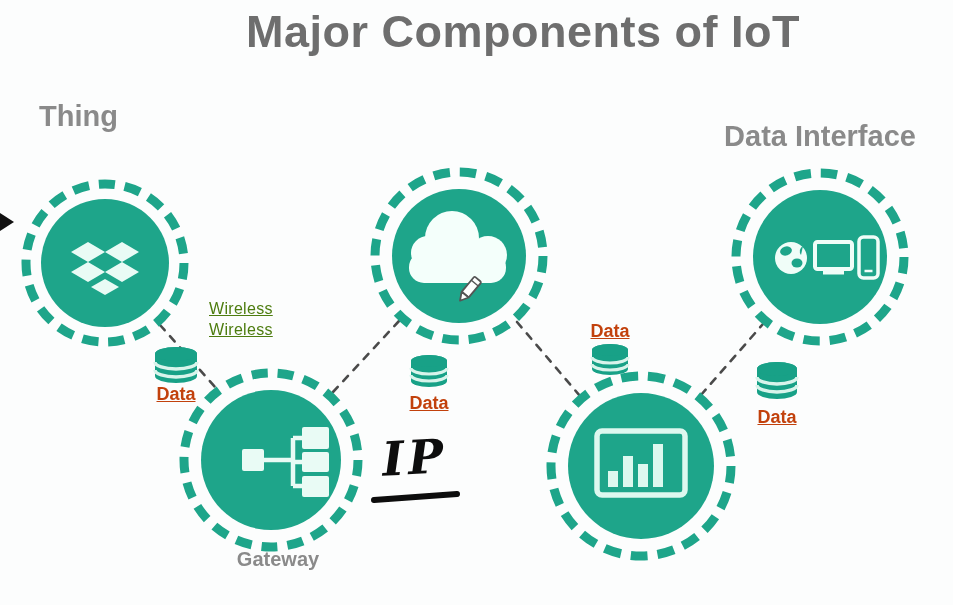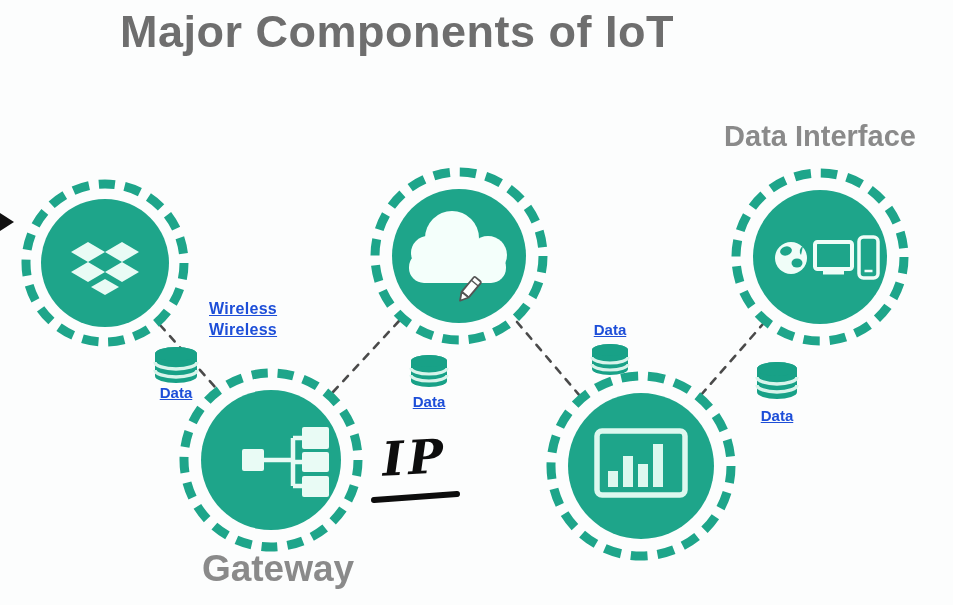--- a/index.html
+++ b/index.html
@@ -2,36 +2,36 @@
 <html><head>
 <meta charset="utf-8">
 <style>
   html,body{margin:0;padding:0;}
   .stage{
     position:relative;width:953px;height:605px;background:#fcfdfd;overflow:hidden;
     font-family:"Liberation Sans", sans-serif;
   }
   .abs{position:absolute;}
   .title{
-    left:120px;top:6px;width:680px;text-align:left;
+    left:120px;top:6px;width:680px;text-align:right;
     font-size:45px;font-weight:bold;color:#6e6e6e;letter-spacing:0.5px;
   }
   .node-label{font-weight:bold;color:#8a8a8a;}
   .lbl-thing{left:39px;top:98px;font-size:29px;line-height:37px;}
   .lbl-cloud{left:360px;top:120px;width:200px;text-align:center;font-size:30px;}
   .lbl-ui{left:700px;top:120px;width:240px;text-align:center;font-size:29px;}
-  .lbl-gateway{left:178px;top:548px;width:200px;text-align:center;font-size:37px;}
+  .lbl-gateway{left:178px;top:548px;width:200px;text-align:center;font-size:20px;}
   .lbl-analytics{left:590px;top:553px;width:200px;text-align:center;font-size:31px;}
   .wireless{
-    left:209px;top:298px;font-size:16px;line-height:21px;font-weight:bold;
-    color:#1d4ed8;letter-spacing:0.3px;
+    left:209px;top:298px;font-size:16px;line-height:21px;font-weight:normal;
+    color:#4d7c0f;letter-spacing:0.3px;
   }
   .wireless span{text-decoration:underline;}
   .data-label{
-    width:60px;text-align:center;font-size:15px;font-weight:bold;color:#1d4ed8;
+    width:60px;text-align:center;font-size:18px;font-weight:bold;color:#c2410c;
     text-decoration:underline;
   }
   .data1{left:146px;top:384px;}
   .data2{left:399px;top:393px;}
   .data3{left:580px;top:321px;}
   .data4{left:747px;top:407px;}
   .ip-note{
     left:382px;top:430px;font-family:"DejaVu Serif", serif;font-style:italic;
     font-weight:bold;font-size:47px;color:#0d0d0d;transform:rotate(-3deg);
     letter-spacing:4px;
@@ -154,20 +154,21 @@
     <g transform="translate(469,290) rotate(40)">
       <rect x="-4.5" y="-14" width="9" height="20" rx="1.5" fill="#ffffff" stroke="#555555" stroke-width="1.8"></rect>
       <polygon points="-4.5,6 0,14 4.5,6" fill="#ffffff" stroke="#555555" stroke-width="1.8" stroke-linejoin="round"></polygon>
       <line x1="-4.5" y1="-9" x2="4.5" y2="-9" stroke="#555555" stroke-width="1.4"></line>
     </g>
   </svg>
 
   <div class="abs title">Major Components of IoT</div>
 
   <div class="abs node-label lbl-thing">
+    <div>Thing</div>
   </div>
 
   <div class="abs node-label lbl-ui">Data Interface</div>
   <div class="abs node-label lbl-gateway">Gateway</div>
 
   <div class="abs wireless">
     <div><span>Wireless</span></div>
     <div><span>Wireless</span></div>
   </div>
 

